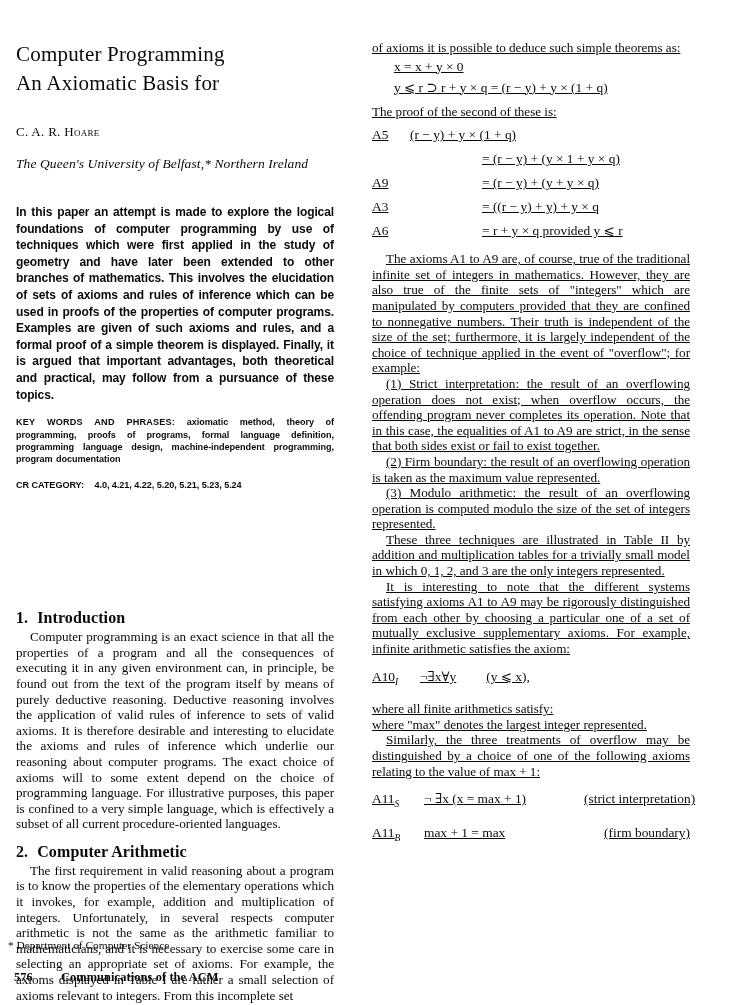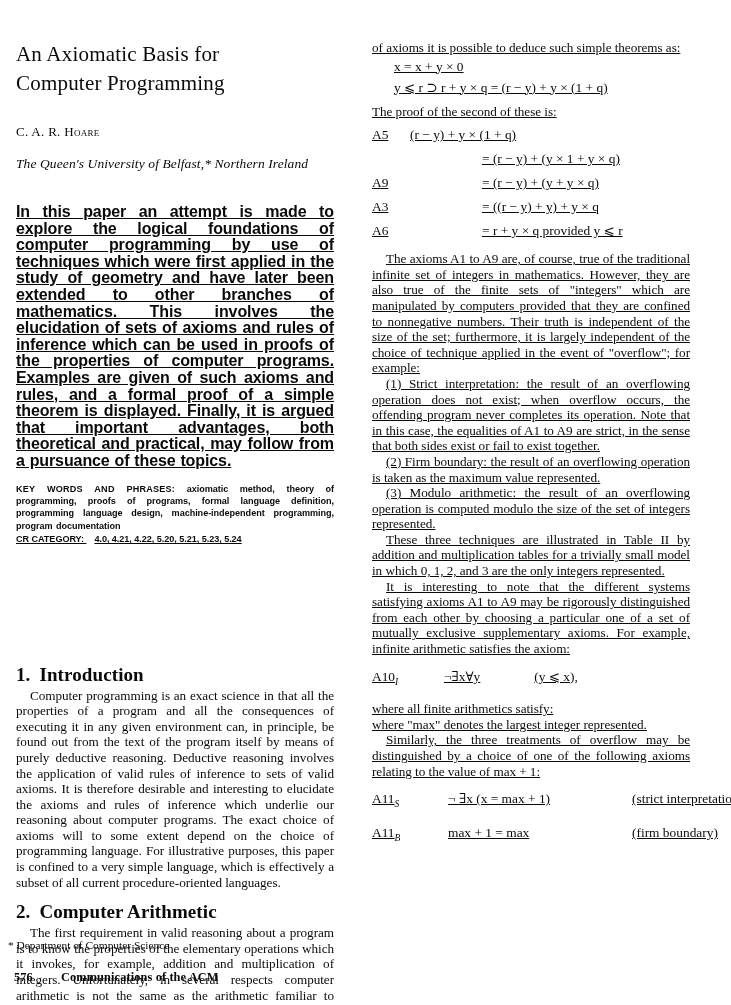--- a/index.html
+++ b/index.html
@@ -55,53 +55,51 @@
     font-size: 13.5px;
     margin-top: 16px;
     letter-spacing: 0.1px;
   }
 
   
   .abstract {
     margin-top: 32px;
     font-family: "Liberation Sans", "DejaVu Sans", sans-serif;
     font-weight: bold;
-    font-size: 16px;
+    font-size: 12px;
     line-height: 16.6px;
     text-align: justify;
     letter-spacing: -0.1px;
     word-spacing: 0.5px;
-    text-decoration: underline;
   }
 
   .keywords {
     margin-top: 13px;
     font-family: "Liberation Sans", "DejaVu Sans", sans-serif;
     font-weight: bold;
     font-size: 9.1px;
     line-height: 12.4px;
     text-align: justify;
     letter-spacing: -0.05px;
     word-spacing: 1px;
   }
   .kw-label { letter-spacing: 0.2px; }
   .crcat {
-    margin-top: 1px;
+    margin-top: 13px;
     font-family: "Liberation Sans", "DejaVu Sans", sans-serif;
     font-weight: bold;
     font-size: 9.1px;
     line-height: 12.4px;
     letter-spacing: -0.05px;
-    text-decoration: underline;
   }
   .crcat .vals { margin-left: 8px; }
 
   
   .sec-head {
-    font-size: 19px;
+    font-size: 16px;
     font-weight: bold;
     margin-top: 0;
     margin-bottom: 2px;
     letter-spacing: 0.1px;
   }
   .sec-head .num { margin-right: 9px; }
 
   .body-p {
     font-size: 13.2px;
     line-height: 15.6px;
@@ -163,41 +161,40 @@
     margin-left: 72px;
   }
 
   .ax-row {
     display: flex;
     align-items: baseline;
     font-size: 13.4px;
     line-height: 18px;
     margin: 11px 0;
     white-space: nowrap;
-    gap: 24px;
   }
   .ax-tag { flex: 0 0 48px; }
   .ax-tag sub { font-style: italic; font-size: 9.5px; }
   .ax-body { flex: 0 0 auto; }
   .ax-cond { margin-left: 30px; }
   .ax-note { margin-left: auto; }
 
   .ax-row-a11 .ax-tag { flex: 0 0 52px; }
   .ax-row-a11 .ax-body { flex: 0 0 160px; }
 </style>
 </head>
 <body>
 
 <div class="page">
 
   <div class="col col-left">
 
     <h1 class="title">
+      <span class="title-line">Computer Programming</span>
       <span class="title-line">An Axiomatic Basis for</span>
-      <span class="title-line">Computer Programming</span>
     </h1>
 
     <div class="author smallcaps">C. A. R. Hoare</div>
     <div class="affil">The Queen's University of Belfast,* Northern Ireland</div>
 
     <div class="abstract">In this paper an attempt is made to explore the logical foundations of computer programming by use of techniques which were first applied in the study of geometry and have later been extended to other branches of mathematics. This involves the elucidation of sets of axioms and rules of inference which can be used in proofs of the properties of computer programs. Examples are given of such axioms and rules, and a formal proof of a simple theorem is displayed. Finally, it is argued that important advantages, both theoretical and practical, may follow from a pursuance of these topics.</div>
 
     <div class="keywords">
       <span class="kw-label">KEY WORDS AND PHRASES:</span>
       <span>axiomatic method, theory of programming, proofs of programs, formal language definition, programming language design, machine-independent programming, program documentation</span>

